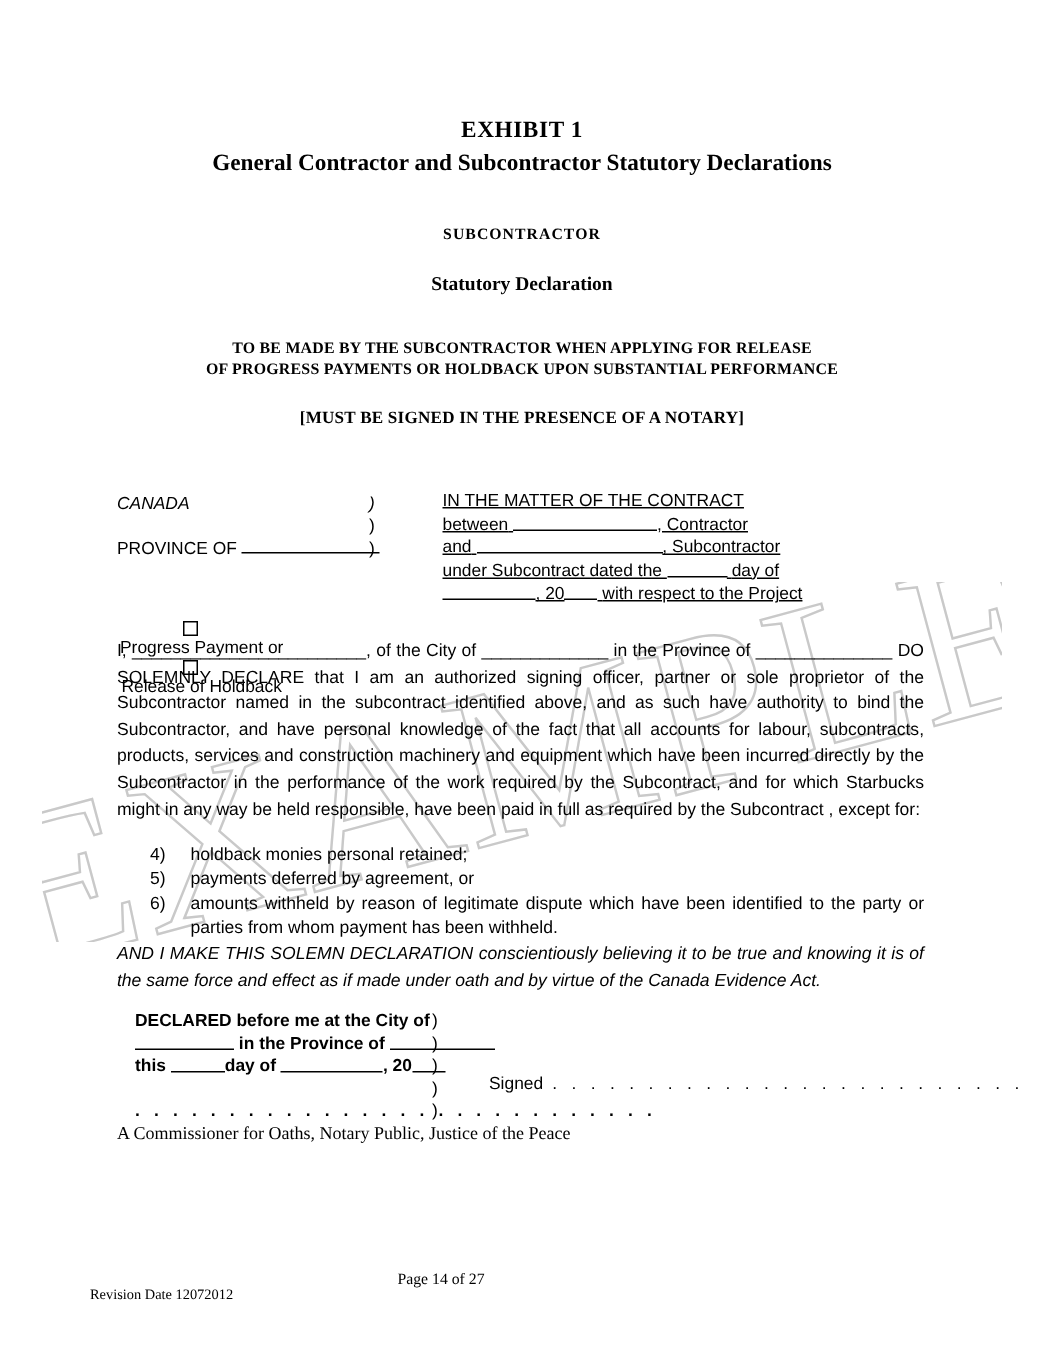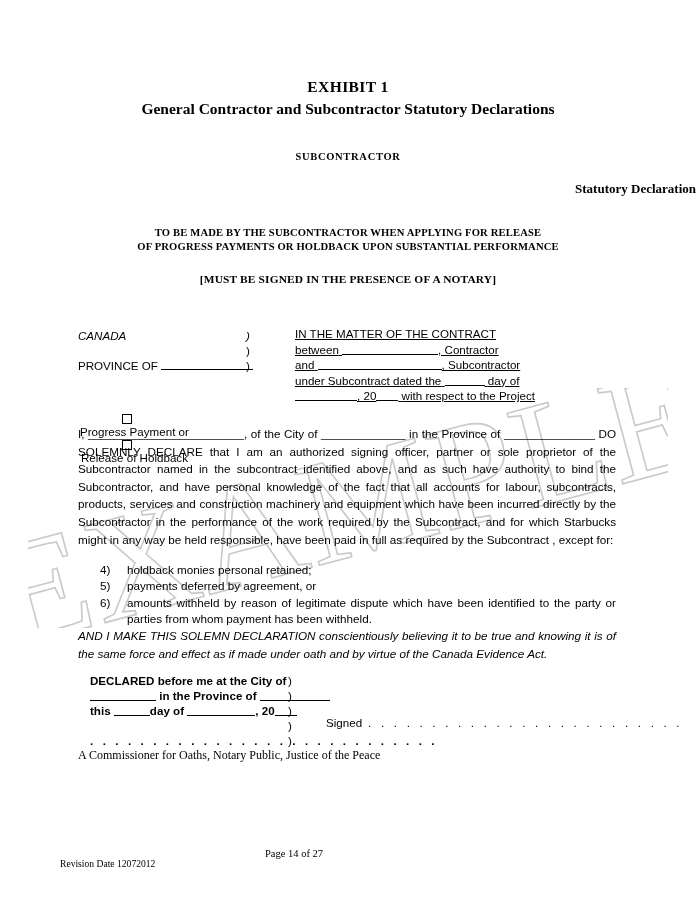--- a/index.html
+++ b/index.html
@@ -59,21 +59,21 @@
   }
   .h-subcontractor {
     text-align: center;
     font-size: 10.5px;
     font-weight: bold;
     letter-spacing: 0.7px;
     margin: 0;
     padding-top: 33px;
   }
   .h-statdec {
-    text-align: right;
+    text-align: center;
     font-size: 13px;
     font-weight: bold;
     margin: 0;
     padding-top: 19px;
   }
   .h-tobemade {
     text-align: center;
     font-size: 10.6px;
     font-weight: bold;
     letter-spacing: 0.15px;

